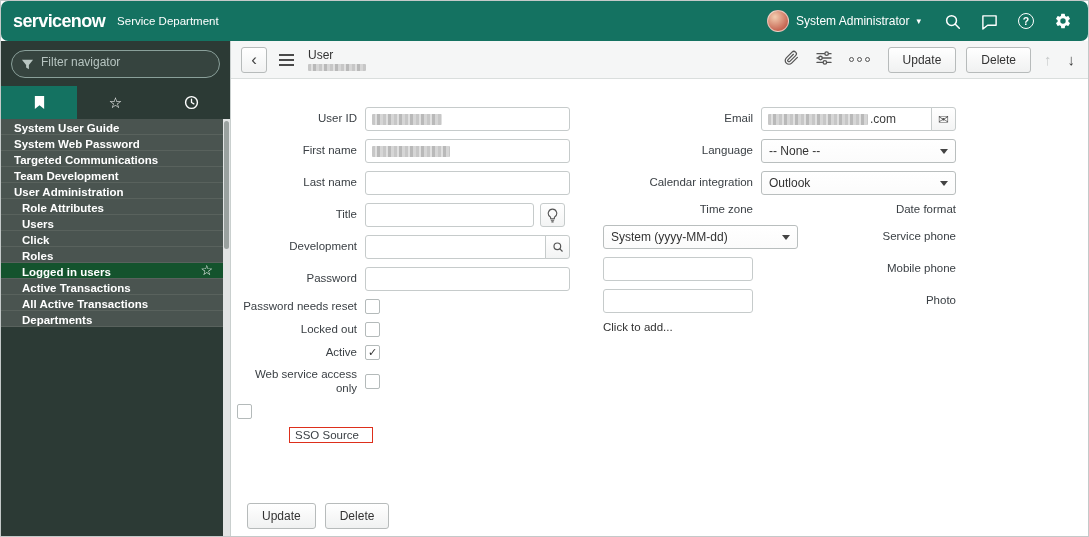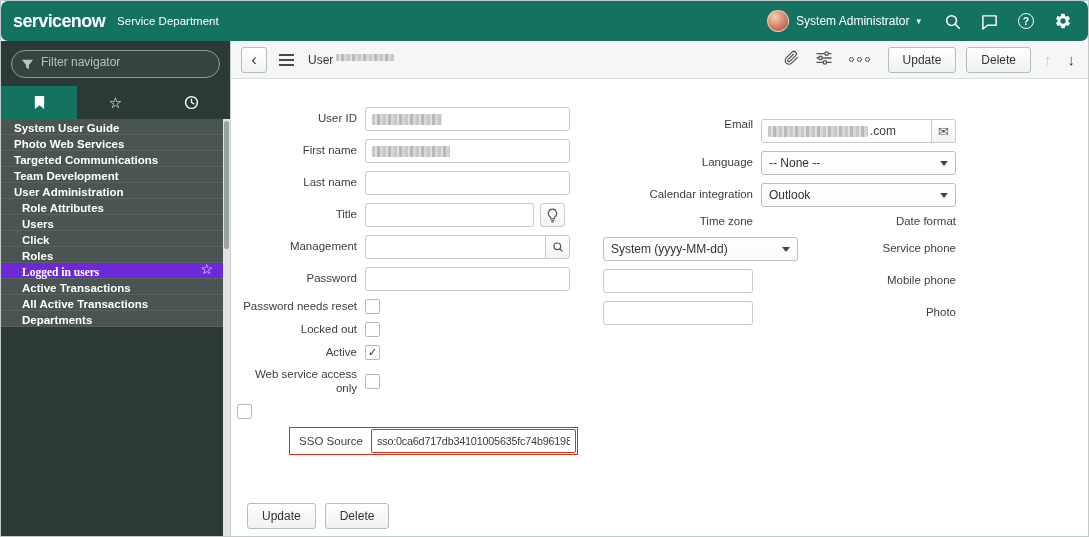--- a/index.html
+++ b/index.html
@@ -24,32 +24,32 @@
   .filter-box { position:relative; }
   .filter-box svg { position:absolute; left:10px; top:8px; }
   .filter-input { width:100%; height:28px; border-radius:14px; border:1px solid #8aa09a; background:rgba(255,255,255,.05); color:#e2e9e7; font-size:12px; padding:0 10px 4px 29px; outline:none; }
   .filter-input::placeholder { color:#b6c4c0; }
   .tabs { display:flex; height:33px; }
   .tab { flex:1; display:flex; align-items:center; justify-content:center; color:#fff; cursor:pointer; font-size:15px; }
   .tab.active { background:#147261; }
   .nav { position:absolute; top:78px; left:0; right:7px; bottom:0; overflow:hidden; }
   .nav-item { height:16px; display:flex; align-items:flex-end; background:#4a5450; border-bottom:1px solid #59625d; color:#fff; font-size:11.5px; font-weight:bold; padding:0 10px 0 13px; cursor:pointer; }
   .nav-item.lvl1 { padding-left:21px; }
-  .nav-item.sel { background:#6d28d9;font-family:Liberation Serif, serif; }
+  .nav-item.sel { background:#14532d; }
   .fav-star { margin-left:auto; font-size:14px; font-weight:normal; }
   .sb-track { position:absolute; top:78px; right:0; width:7px; bottom:0; background:#e2e4e4; }
   .sb-thumb { position:absolute; top:2px; left:1px; width:5px; height:128px; border-radius:3px; background:#9aa19f; cursor:pointer; }
 
   
   .main { position:absolute; top:40px; left:229px; right:0; bottom:0; background:#fff; border-left:1px solid #c9cfce; }
   .tbar { height:38px; background:#f5f6f6; border-bottom:1px solid #dadedd; display:flex; align-items:center; padding:0 10px; gap:10px; }
   .btn-sq { width:26px; height:26px; background:linear-gradient(#fff,#f1f2f2); border:1px solid #b7bbbb; border-radius:3px; display:flex; align-items:center; justify-content:center; font-size:17px; color:#444; cursor:pointer; line-height:1; }
   .burger { display:flex; flex-direction:column; gap:3px; padding:4px 2px; cursor:pointer; }
   .burger i { width:15px; height:2px; background:#4a4a4a; }
-  .tb-title { display:flex; flex-direction:row; gap:3px; margin-left:2px; }
+  .tb-title { display:flex; flex-direction:column; gap:3px; margin-left:2px; }
   .tb-title .t { font-size:12px; color:#333; line-height:1; }
   .tb-spacer { flex:1; }
   .tb-icons { display:flex; align-items:center; gap:17px; color:#555; margin-right:8px; }
   .tb-icons > * { cursor:pointer; }
   .more-dots { display:flex; gap:3px; align-items:center; }
   .more-dots i { width:5px; height:5px; border:1px solid #555; border-radius:50%; }
   .btn { height:26px; padding:0 14px; background:linear-gradient(#fff,#f0f1f1); border:1px solid #b7bbbb; border-radius:3px; font-size:12px; color:#333; font-family:inherit; cursor:pointer; }
   .nav-arrow { font-size:15px; font-weight:bold; padding:0 3px; cursor:pointer; }
   .nav-arrow.disabled { color:#c9cccc; }
   .nav-arrow.active { color:#3f3f3f; }
@@ -57,30 +57,30 @@
   
   .form { position:relative; height:calc(100% - 38px); }
   .col-left  { position:absolute; left:6px;  top:28px; display:grid; grid-template-columns:120px 205px; column-gap:8px; row-gap:8px; align-items:center;gap:8px; }
   .col-right { position:absolute; left:372px; top:28px; display:grid; grid-template-columns:150px 195px; column-gap:8px; row-gap:8px; align-items:center; }
   .flabel { font-size:11.5px; color:#3b4045; text-align:right; line-height:1.2; }
   .tin { height:24px; border:1px solid #c6cbcb; border-radius:3px; background:#fff; font-size:12px; color:#3c3c3c; padding:0 6px; font-family:inherit; display:flex; align-items:center; outline:none; }
   input.tin { display:inline-flex; width:100%; }
   .w205 { width:205px; } .w195 { width:195px; }
   .inline { display:flex; align-items:center; gap:6px; width:max-content; }
   .joined { display:flex; width:205px; }
-  .joined-r { display:flex; width:195px;margin-top:12px; }
+  .joined-r { display:flex; width:195px; }
   .joined .tin, .joined-r .tin { flex:1; border-radius:3px 0 0 3px; }
   .addon { width:25px; height:24px; border:1px solid #c6cbcb; border-radius:0 3px 3px 0; margin-left:-1px; background:linear-gradient(#fff,#f3f4f4); display:flex; align-items:center; justify-content:center; color:#555; font-size:13px; cursor:pointer; flex:none; }
   .addon.sep { border-radius:3px; margin-left:0; }
   .cb { width:15px; height:15px; border:1px solid #b4baba; border-radius:2px; background:#fff; display:flex; align-items:center; justify-content:center; cursor:pointer; }
   .cb i { font-style:normal; font-size:11px; color:#2f2f2f; line-height:1; }
   .fsel { height:24px; width:195px; border:1px solid #b9bebe; border-radius:3px; background:linear-gradient(#fff,#fbfbfb); display:flex; align-items:center; padding:0 20px 0 7px; position:relative; font-size:12px; color:#333; cursor:pointer; }
   .fsel:after { content:""; position:absolute; right:7px; top:9px; border-left:4px solid transparent; border-right:4px solid transparent; border-top:5px solid #444; }
   .sso-row { grid-column:1 / span 2; justify-self:start; margin-left:52px; display:flex; align-items:center; border:1px solid #dd2f1b; padding:1px; }
-  .sso-label { width:80px; text-align:right; font-size:11.5px; color:#3b4045; padding-right:8px; }
+  .sso-label { width:80px; text-align:center; font-size:11.5px; color:#3b4045; padding-right:8px; }
   .sso-input { width:205px; height:24px; border:1px solid #dd2f1b; border-radius:2px; font-size:10.8px; letter-spacing:-0.2px; color:#3c3c3c; padding:0 5px; font-family:inherit; outline:none; }
   .photo-link { font-size:11.5px; color:#333; cursor:pointer; }
   .footer-btns { position:absolute; left:16px; top:424px; display:flex; gap:9px; }
 
   
   .rd { display:inline-block; height:11px; border-radius:1px; filter:blur(.5px);
         background:repeating-linear-gradient(90deg,#c7c7c7 0 3px,#e0e0e0 3px 5px,#b9b9b9 5px 8px,#d6d6d6 8px 11px); }
   .w70{width:70px} .w78{width:78px} .w100{width:100px}
   .rd-sm { width:58px; height:7px; }
   .suffix { margin-left:2px; }
@@ -146,21 +146,21 @@
             <circle cx="8" cy="8" r="6.3" fill="none" stroke="#fff" stroke-width="1.5"></circle>
             <path d="M8 4.5V8l2.5 1.5" stroke="#fff" stroke-width="1.4" fill="none" stroke-linecap="round"></path>
           </svg>
       </div>
     </div>
     <div class="nav">
       <div class="nav-item lvl0">
           <span>System User Guide</span>
         </div>
       <div class="nav-item lvl0">
-          <span>Photo Web Services</span>
+          <span>System Web Password</span>
         </div>
       <div class="nav-item lvl0">
           <span>Targeted Communications</span>
         </div>
       <div class="nav-item lvl0">
           <span>Team Development</span>
         </div>
       <div class="nav-item lvl0">
           <span>User Administration</span>
         </div>
@@ -256,21 +256,21 @@
         <div class="inline">
           <input class="tin w205" value="" style="">
           <span class="addon sep">
             <svg width="11" height="15" viewBox="0 0 12 16">
                 <path d="M6 1a4.6 4.6 0 00-2.6 8.4c.4.3.6.8.6 1.3v.8h4v-.8c0-.5.2-1 .6-1.3A4.6 4.6 0 006 1z" fill="none" stroke="#555" stroke-width="1.2"></path>
                 <path d="M4.2 13.2h3.6M4.8 15h2.4" stroke="#555" stroke-width="1.2"></path>
               </svg>
           </span>
         </div>
 
-        <span class="flabel">Management</span>
+        <span class="flabel">Development</span>
         <div class="joined">
           <input class="tin" value="" style="">
           <span class="addon">
             <svg width="12" height="12" viewBox="0 0 18 18">
                 <circle cx="8" cy="8" r="5" fill="none" stroke="#555" stroke-width="1.8"></circle>
                 <path d="M11.8 11.8l4 4" stroke="#555" stroke-width="1.8"></path>
               </svg>
           </span>
         </div>
 
@@ -288,21 +288,20 @@
             <i>✓</i>
           </span>
 
         <span class="flabel">Web service access only</span>
         <span class="cb"></span>
 
         <span class="cb"></span>
 
         <div class="sso-row">
           <span class="sso-label">SSO Source</span>
-          <input class="sso-input" value="sso:0ca6d717db34101005635fc74b96198" style="">
         </div>
       </div>
 
       <div class="col-right">
         <span class="flabel">Email</span>
         <div class="joined-r">
           <div class="tin">
             <span class="rd w100"></span>
             <span class="suffix">.com</span>
           </div>
@@ -328,20 +327,21 @@
             <span>System (yyyy-MM-dd)</span>
           </div>
 
         <span class="flabel">Service phone</span>
         <input class="tin w195" value="" style="">
 
         <span class="flabel">Mobile phone</span>
         <input class="tin w195" value="" style="">
 
         <span class="flabel">Photo</span>
+        <span class="photo-link">Click to add...</span>
       </div>
 
       <div class="footer-btns">
         <button class="btn">Update</button>
         <button class="btn">Delete</button>
       </div>
     </div>
   </div>
 
 </div>

